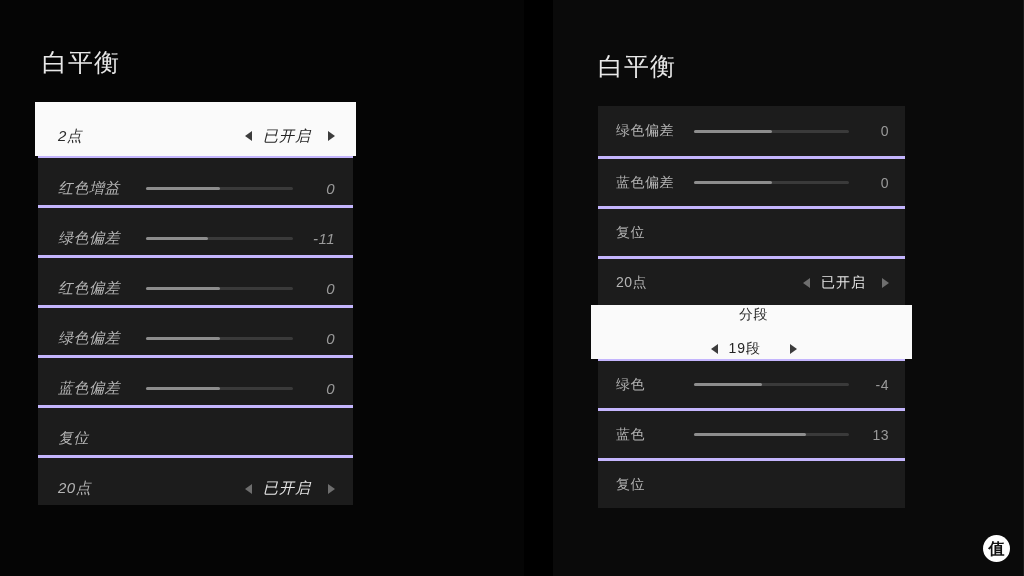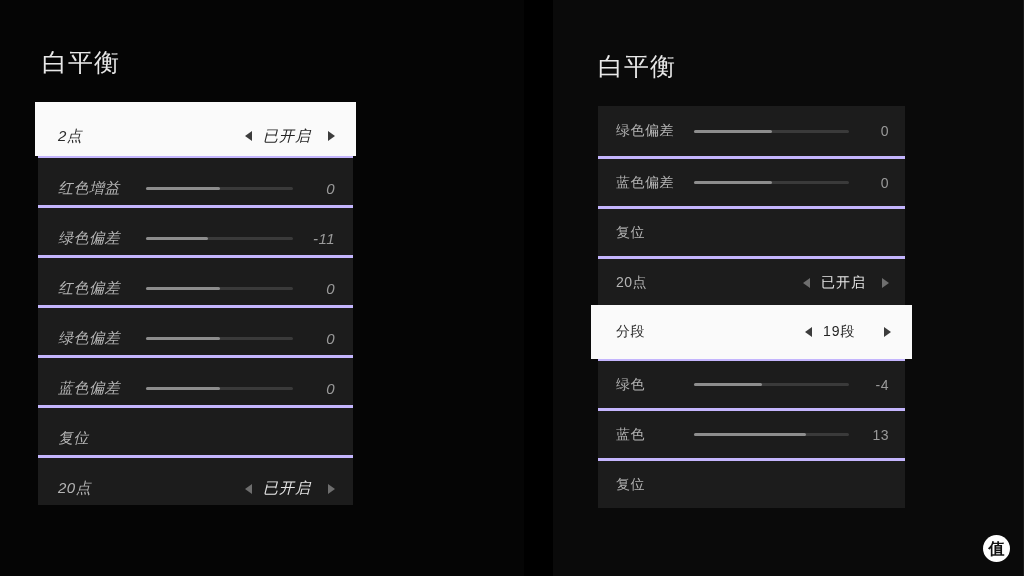--- a/index.html
+++ b/index.html
@@ -89,21 +89,21 @@
 
   
   .row.selected {
     background: #fafafa;
     color: #2a2a2a;
     border-top: none;
     z-index: 5;
     box-shadow: 0 0 0 1px #fafafa;
   }
   .panel-left .row.selected  { height: 52px; margin: 0 -2px; padding-left: 22px; padding-right: 20px; }
-  .panel-right .row.selected { height: 52px; margin: 0 -6px; padding-left: 24px; padding-right: 20px; }
+  .panel-right .row.selected { height: 52px; margin: 0 -6px; padding-left: 24px; padding-right: 20px; flex-direction: column; }
 
   
   .row-label {
     flex: 0 0 auto;
     white-space: nowrap;
     letter-spacing: 0.5px;
   }
   .panel-left .row-label  { width: 82px; }
   .panel-right .row-label { width: 68px; }
   .row.selected .row-label { width: auto; }

